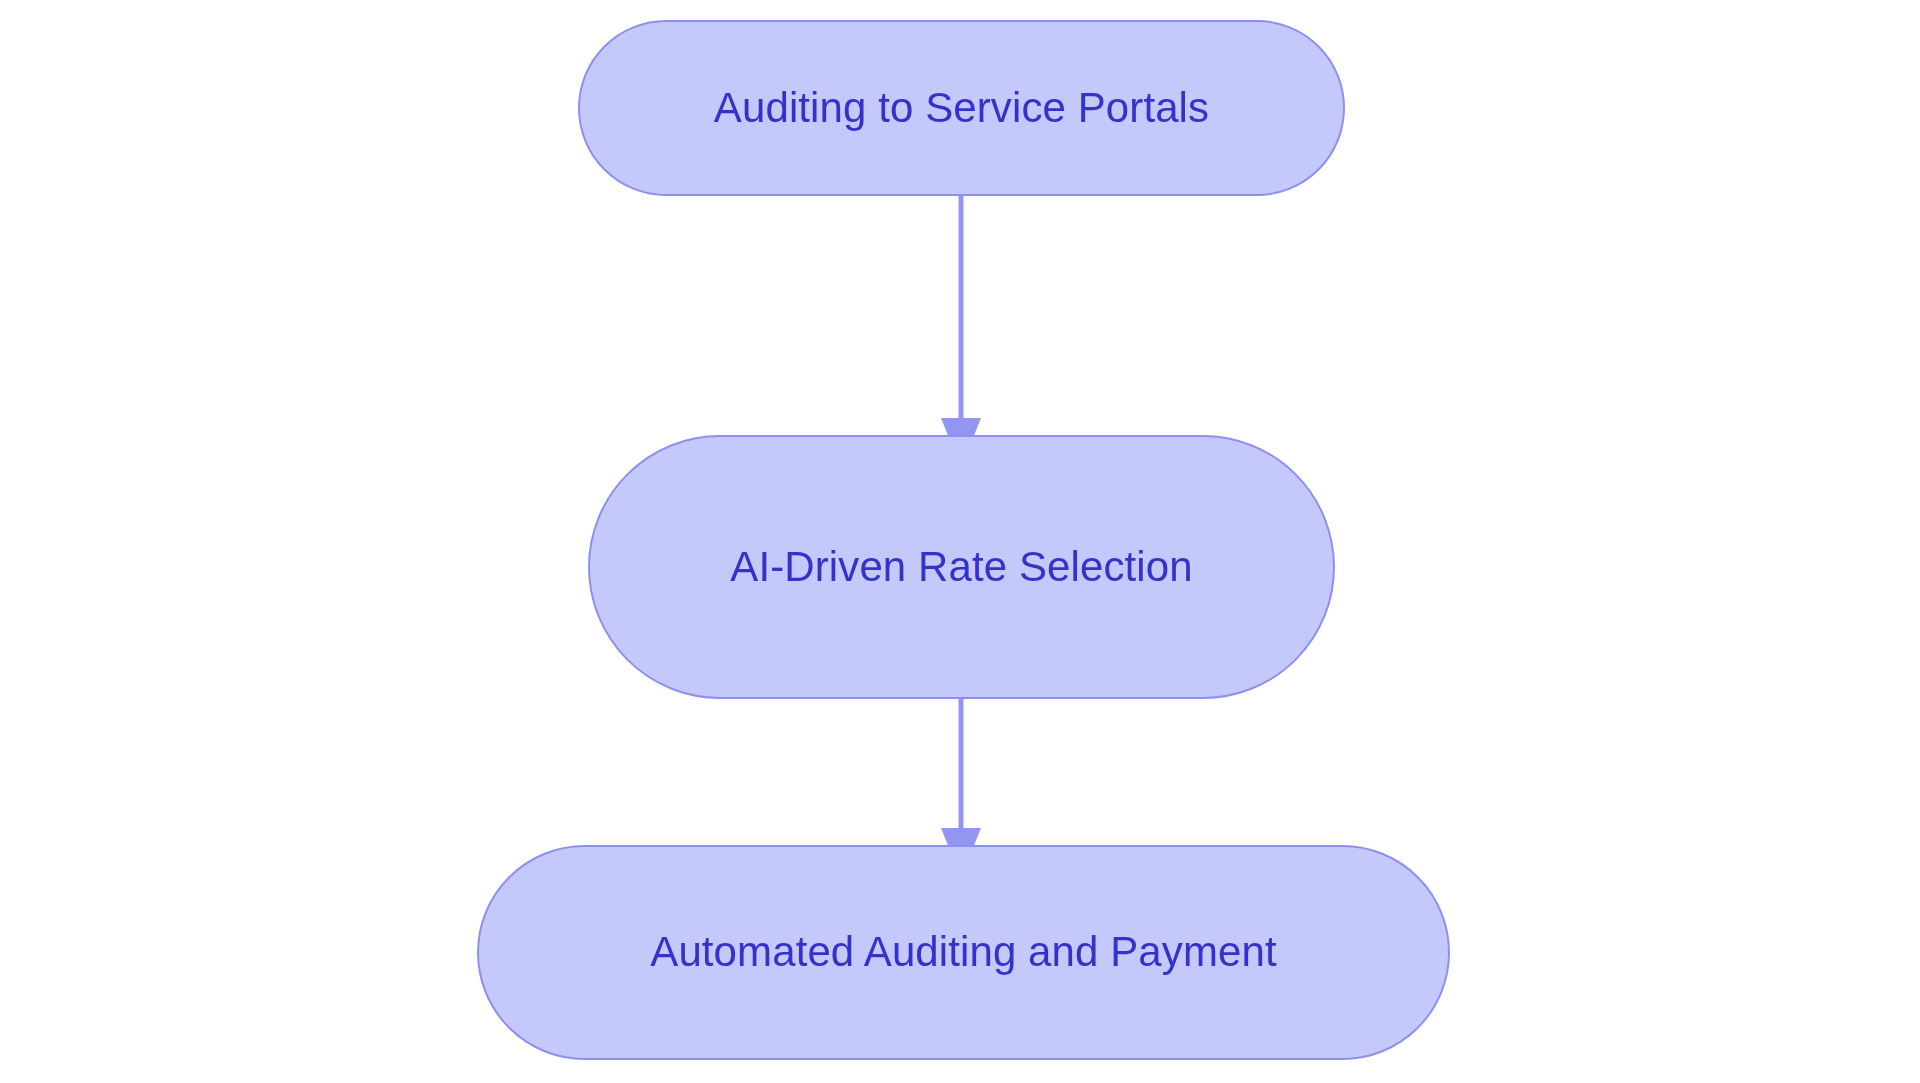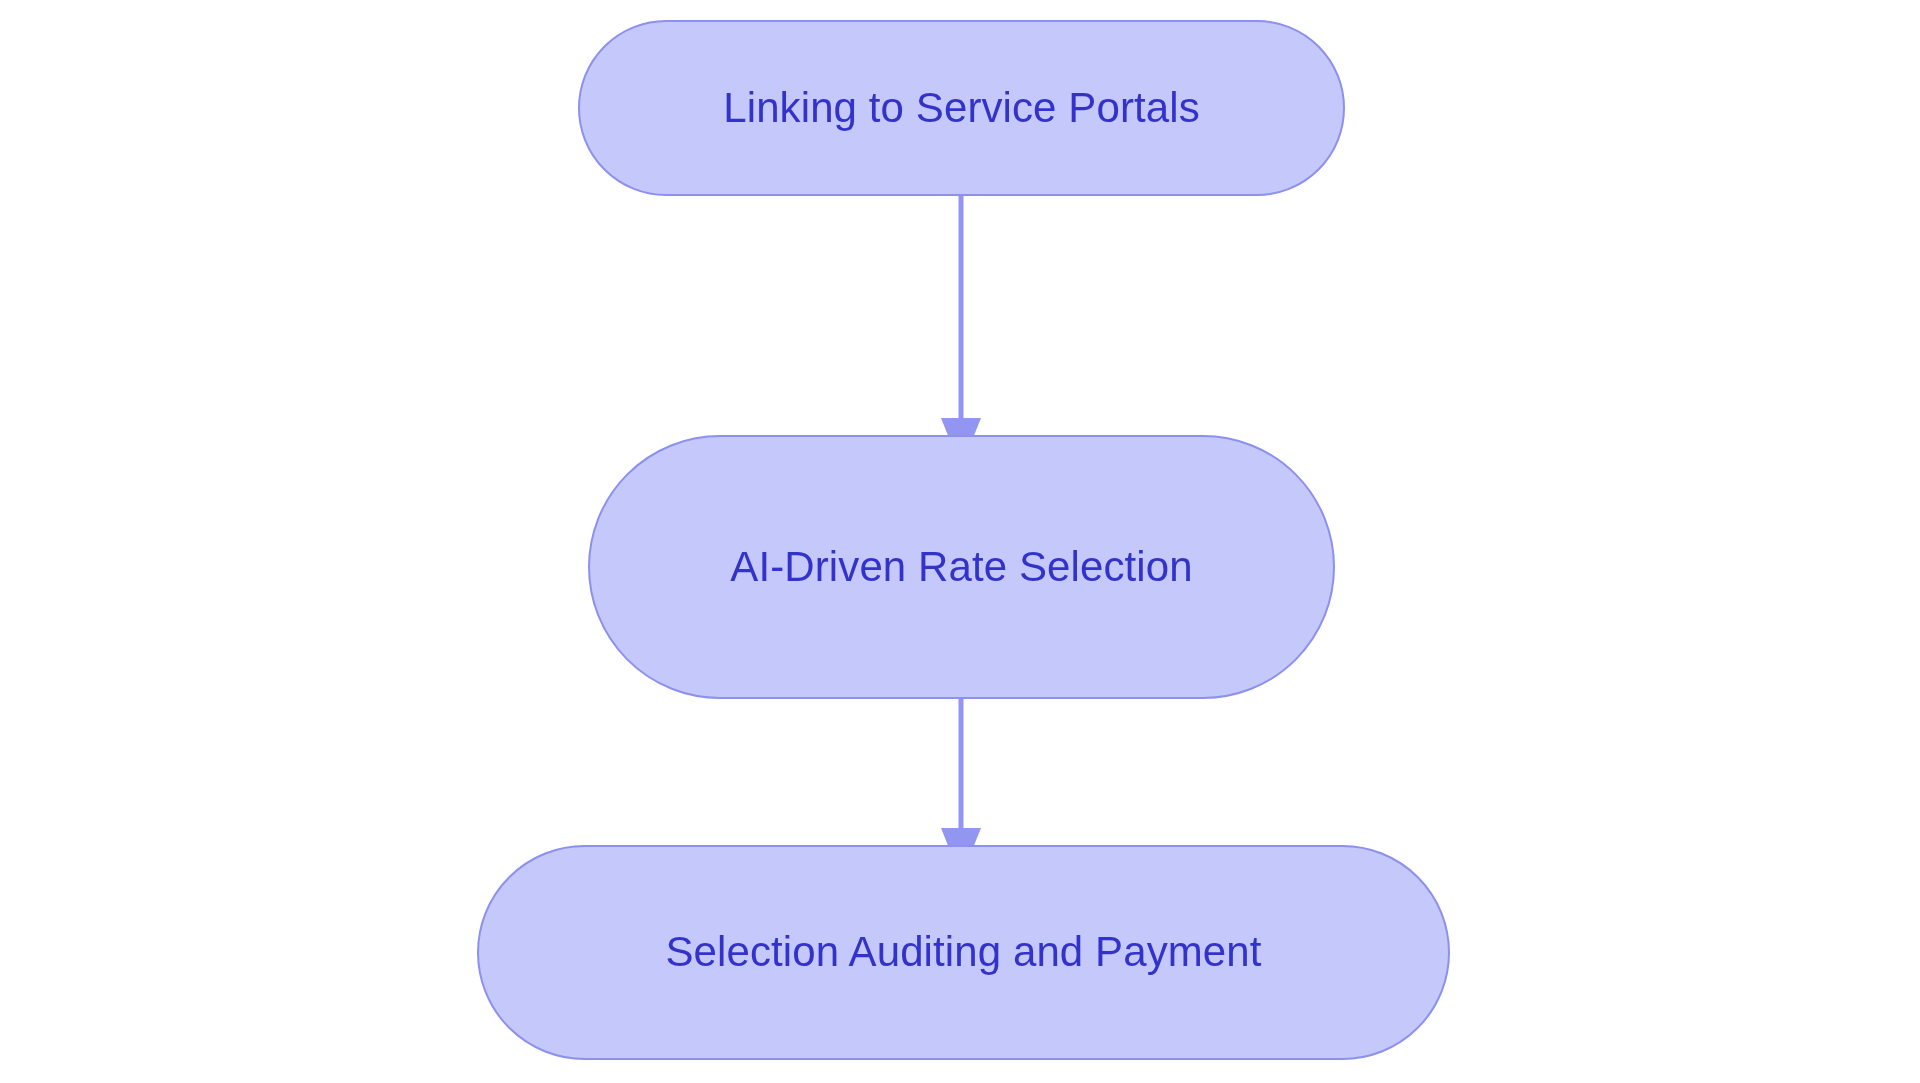--- a/index.html
+++ b/index.html
@@ -68,24 +68,24 @@
         <path d="M0,0 L10,4 L0,8 z" fill="#9296f0"></path>
       </marker>
     </defs>
 
     <line x1="961" y1="196" x2="961" y2="420" stroke="#9296f0" stroke-width="5" marker-end="url(#arrowhead)"></line>
 
     <line x1="961" y1="645" x2="961" y2="830" stroke="#9296f0" stroke-width="5" marker-end="url(#arrowhead)"></line>
   </svg>
 
   <div class="flow-node" id="node-1">
-    <span class="flow-node-label">Linking to Service Portals</span>
+    <span class="flow-node-label">Auditing to Service Portals</span>
   </div>
 
   <div class="flow-node" id="node-2">
     <span class="flow-node-label">AI-Driven Rate Selection</span>
   </div>
 
   <div class="flow-node" id="node-3">
-    <span class="flow-node-label">Selection Auditing and Payment</span>
+    <span class="flow-node-label">Automated Auditing and Payment</span>
   </div>
 
 </div>
 
 </body></html>

